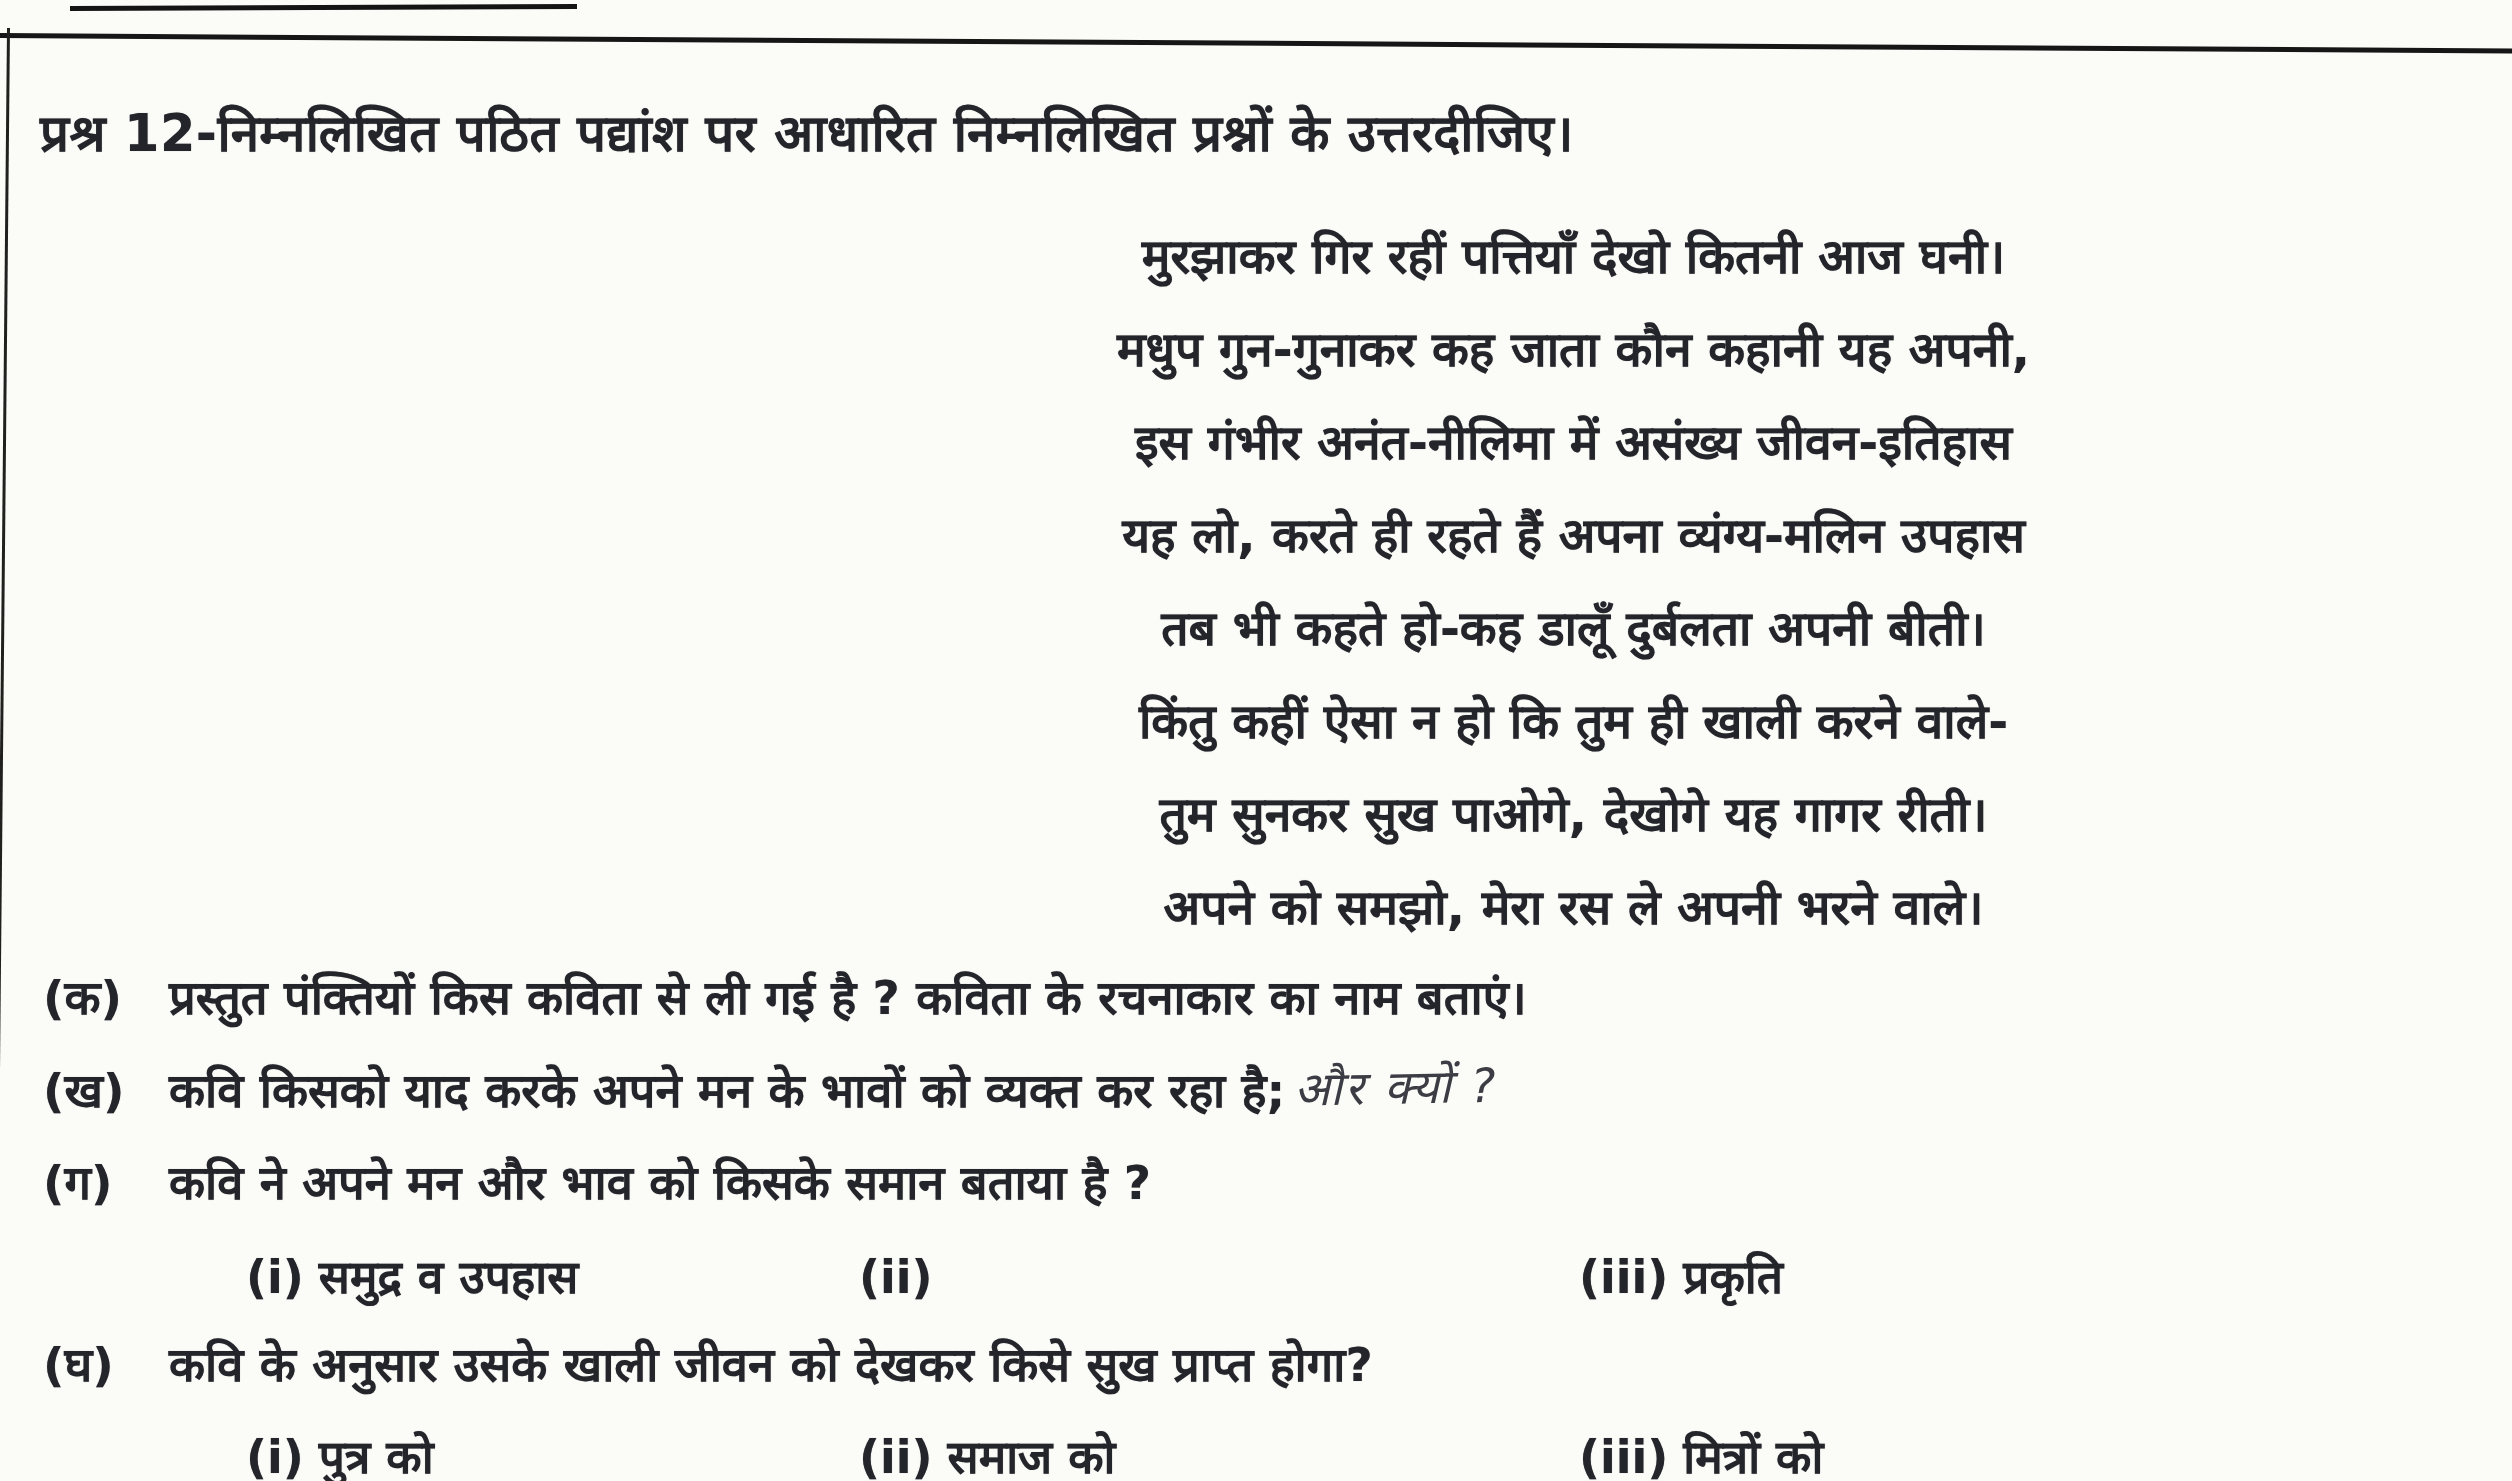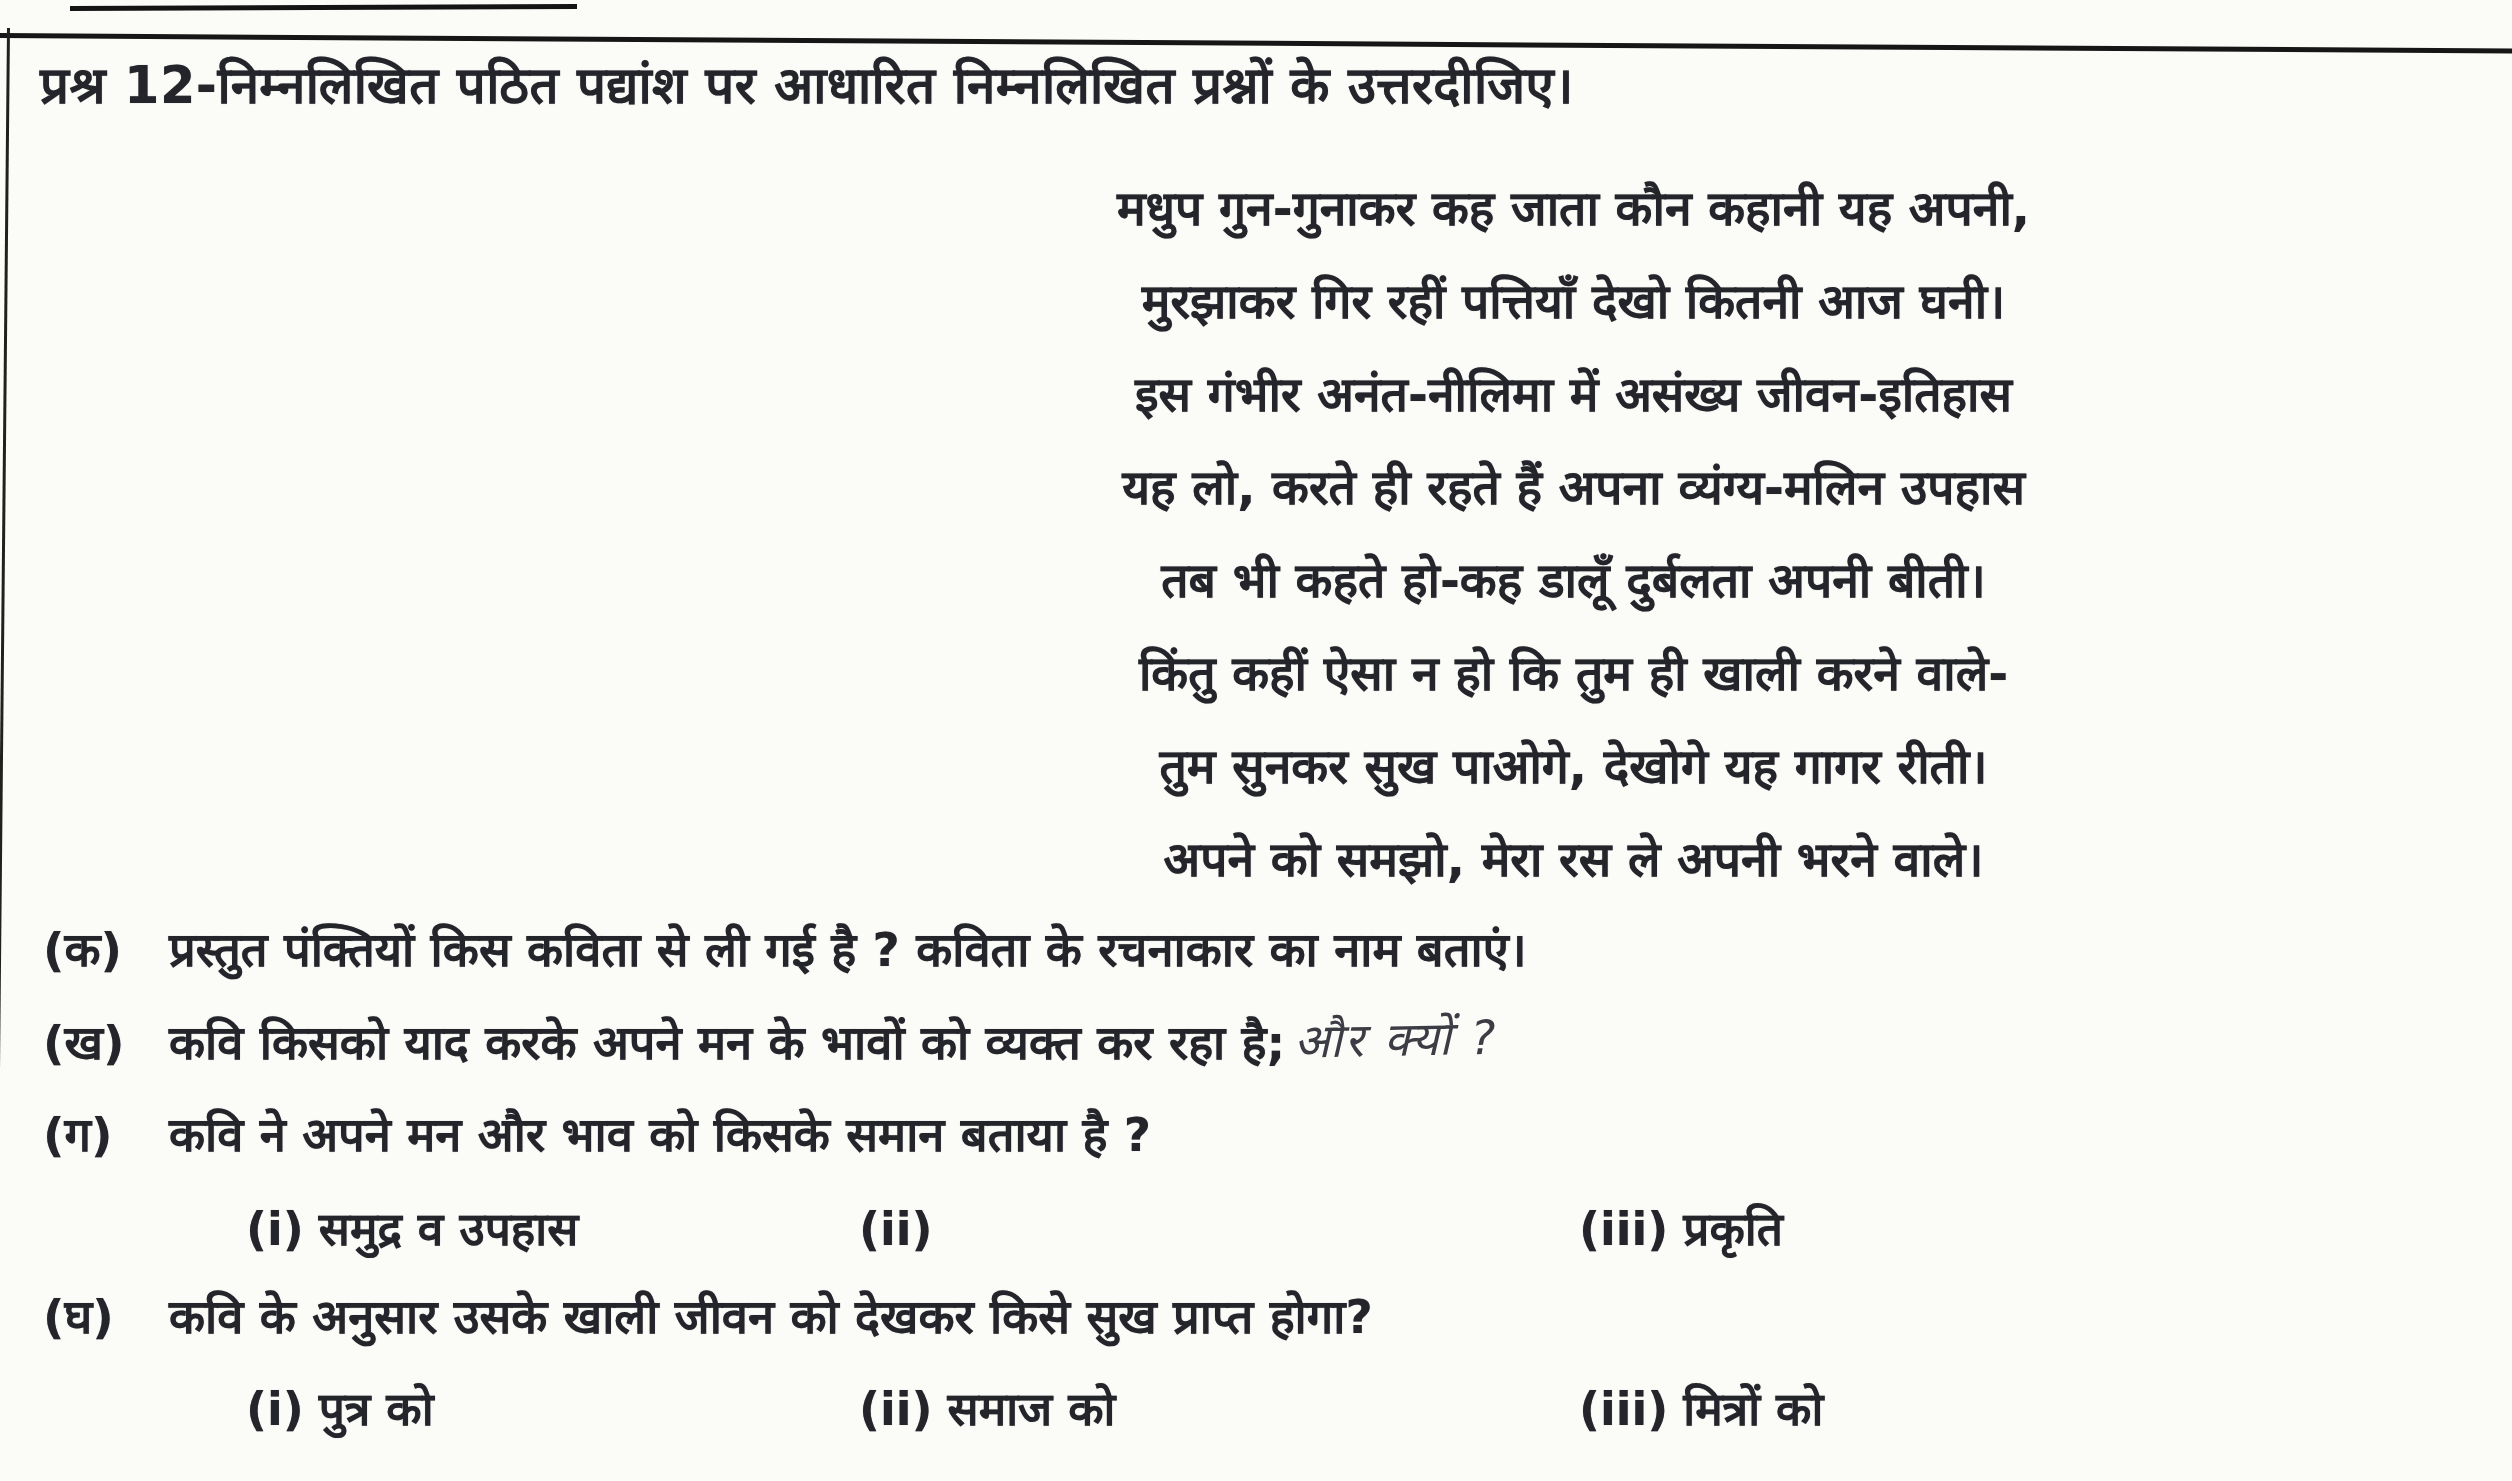--- a/index.html
+++ b/index.html
@@ -36,20 +36,21 @@
     position: absolute;
     top: 28px; left: 6.6px;
     width: 3.3px; height: 1457px;
     background: #20201f;
     transform: rotate(0.55deg);
     transform-origin: top center;
   }
   .ink {
     color: #24242b;
     text-shadow: 0 0 0.8px rgba(20,20,30,0.45);
+    margin-top: 48px;
   }
   .heading {
     position: absolute;
     top: 48px; left: 40px; right: 25px;
     font-size: 51px;
     font-weight: 700;
     letter-spacing: 0.4px;
     white-space: nowrap;
   }
   .poem {
@@ -114,22 +115,22 @@
 
 <div class="page">
 
   <div class="rule-top-edge"></div>
   <div class="rule-top"></div>
   <div class="rule-left"></div>
 
   <div class="heading ink">प्रश्र 12-निम्नलिखित पठित पद्यांश पर आधारित निम्नलिखित प्रश्नों के उत्तरदीजिए।</div>
 
   <div class="poem ink">
+    <div>मुरझाकर गिर रहीं पत्तियाँ देखो कितनी आज घनी।</div>
     <div>मधुप गुन-गुनाकर कह जाता कौन कहानी यह अपनी,</div>
-    <div>मुरझाकर गिर रहीं पत्तियाँ देखो कितनी आज घनी।</div>
     <div>इस गंभीर अनंत-नीलिमा में असंख्य जीवन-इतिहास</div>
     <div>यह लो, करते ही रहते हैं अपना व्यंग्य-मलिन उपहास</div>
     <div>तब भी कहते हो-कह डालूँ दुर्बलता अपनी बीती।</div>
     <div>किंतु कहीं ऐसा न हो कि तुम ही खाली करने वाले-</div>
     <div>तुम सुनकर सुख पाओगे, देखोगे यह गागर रीती।</div>
     <div>अपने को समझो, मेरा रस ले अपनी भरने वाले।</div>
   </div>
 
   <div class="q-row q-k ink">
     <span class="q-label">(क)</span>

